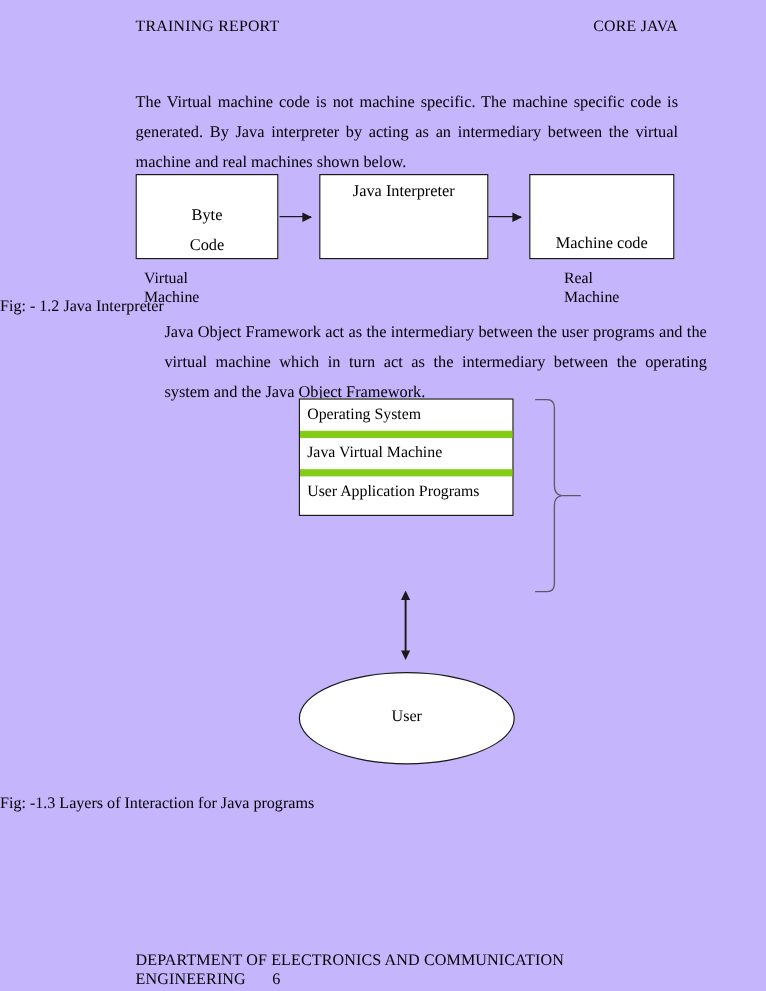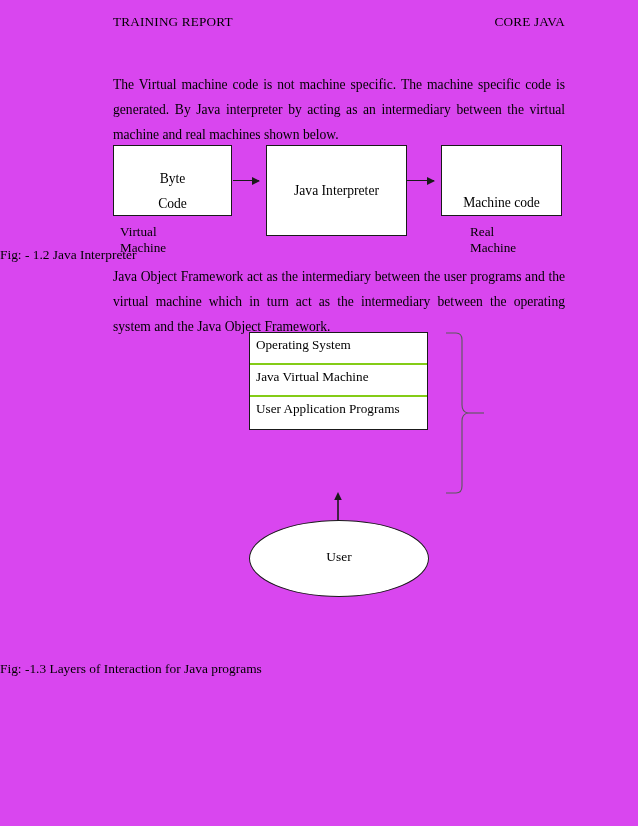--- a/index.html
+++ b/index.html
@@ -8,21 +8,21 @@
     background: #ffffff;
   }
   body {
     font-family: "Liberation Serif", "DejaVu Serif", serif;
     color: #000000;
   }
   #page {
     position: relative;
     width: 638px;
     height: 826px;
-    background: #d946ef;
+    background: #c4b5fd;
     overflow: hidden;
   }
 
   
   .header {
     position: absolute;
     top: 14px;
     left: 113px;
     width: 452px;
     display: flex;
@@ -35,40 +35,40 @@
   .para {
     position: absolute;
     left: 113px;
     width: 452px;
     font-size: 13.6px;
     line-height: 25px;
     text-align: justify;
     text-justify: inter-word;
   }
   .para.p1 { top: 72px; }
-  .para.p2 { top: 264px; }
+  .para.p2 { top: 264px; margin-left: 24px; }
 
   
   .fig1 { position: absolute; left: 0; top: 0; }
   .box {
     position: absolute;
     border: 1px solid #1a1a1a;
     background: #ffffff;
     box-sizing: border-box;
     font-size: 13.6px;
     line-height: 25px;
   }
   #box-byte-code {
     left: 113px; top: 145px; width: 119px; height: 71px;
     text-align: center;
     padding-top: 20px;
   }
   #box-java-interpreter {
-    left: 266px; top: 145px; width: 141px; height: 91px;
-    display: flex; align-items: center; justify-content: center;
+    left: 266px; top: 145px; width: 141px; height: 71px;
+    display: flex; align-items: flex-start; justify-content: center;
   }
   #box-machine-code {
     left: 441px; top: 145px; width: 121px; height: 71px;
     display: flex; align-items: flex-end; justify-content: center;
   }
 
   .h-arrow {
     position: absolute;
     height: 1px;
     background: #1a1a1a;
@@ -107,21 +107,21 @@
     left: 249px;
     top: 332px;
     width: 179px;
     border: 1px solid #1a1a1a;
     border-bottom: 1px solid #1a1a1a;
     box-sizing: border-box;
     background: #ffffff;
   }
   .layer-row {
     height: 32px;
-    border-bottom: 2px solid #84cc16;
+    border-bottom: 6px solid #84cc16;
     box-sizing: border-box;
     font-size: 13.2px;
     padding: 2px 0 0 6px;
     line-height: 20px;
   }
   .layer-row:last-child { border-bottom: none; }
 
   
   #stack-brace {
     position: absolute;
@@ -137,21 +137,21 @@
     left: 332px;
     top: 492px;
     width: 12px;
     height: 58px;
   }
 
   
   #user-ellipse {
     position: absolute;
     left: 249px;
-    top: 520px;
+    top: 560px;
     width: 180px;
     height: 77px;
     border: 1px solid #1a1a1a;
     border-radius: 50%;
     box-sizing: border-box;
     background: #ffffff;
   }
   #user-ellipse .user-label {
     position: absolute;
     top: 28px;
@@ -238,14 +238,17 @@
       <polygon points="6,58 2.2,50 9.8,50" fill="#1a1a1a"></polygon>
     </svg>
 
     <div id="user-ellipse">
       <div class="user-label">User</div>
     </div>
 
     <div class="fig-caption" id="caption-fig13">Fig: -1.3 Layers of Interaction for Java programs</div>
   </div>
 
+  <div id="footer">
+    <span>DEPARTMENT OF ELECTRONICS AND COMMUNICATION ENGINEERING</span><span class="page-no">6</span>
+  </div>
 
 </div>
 
 </body></html>

